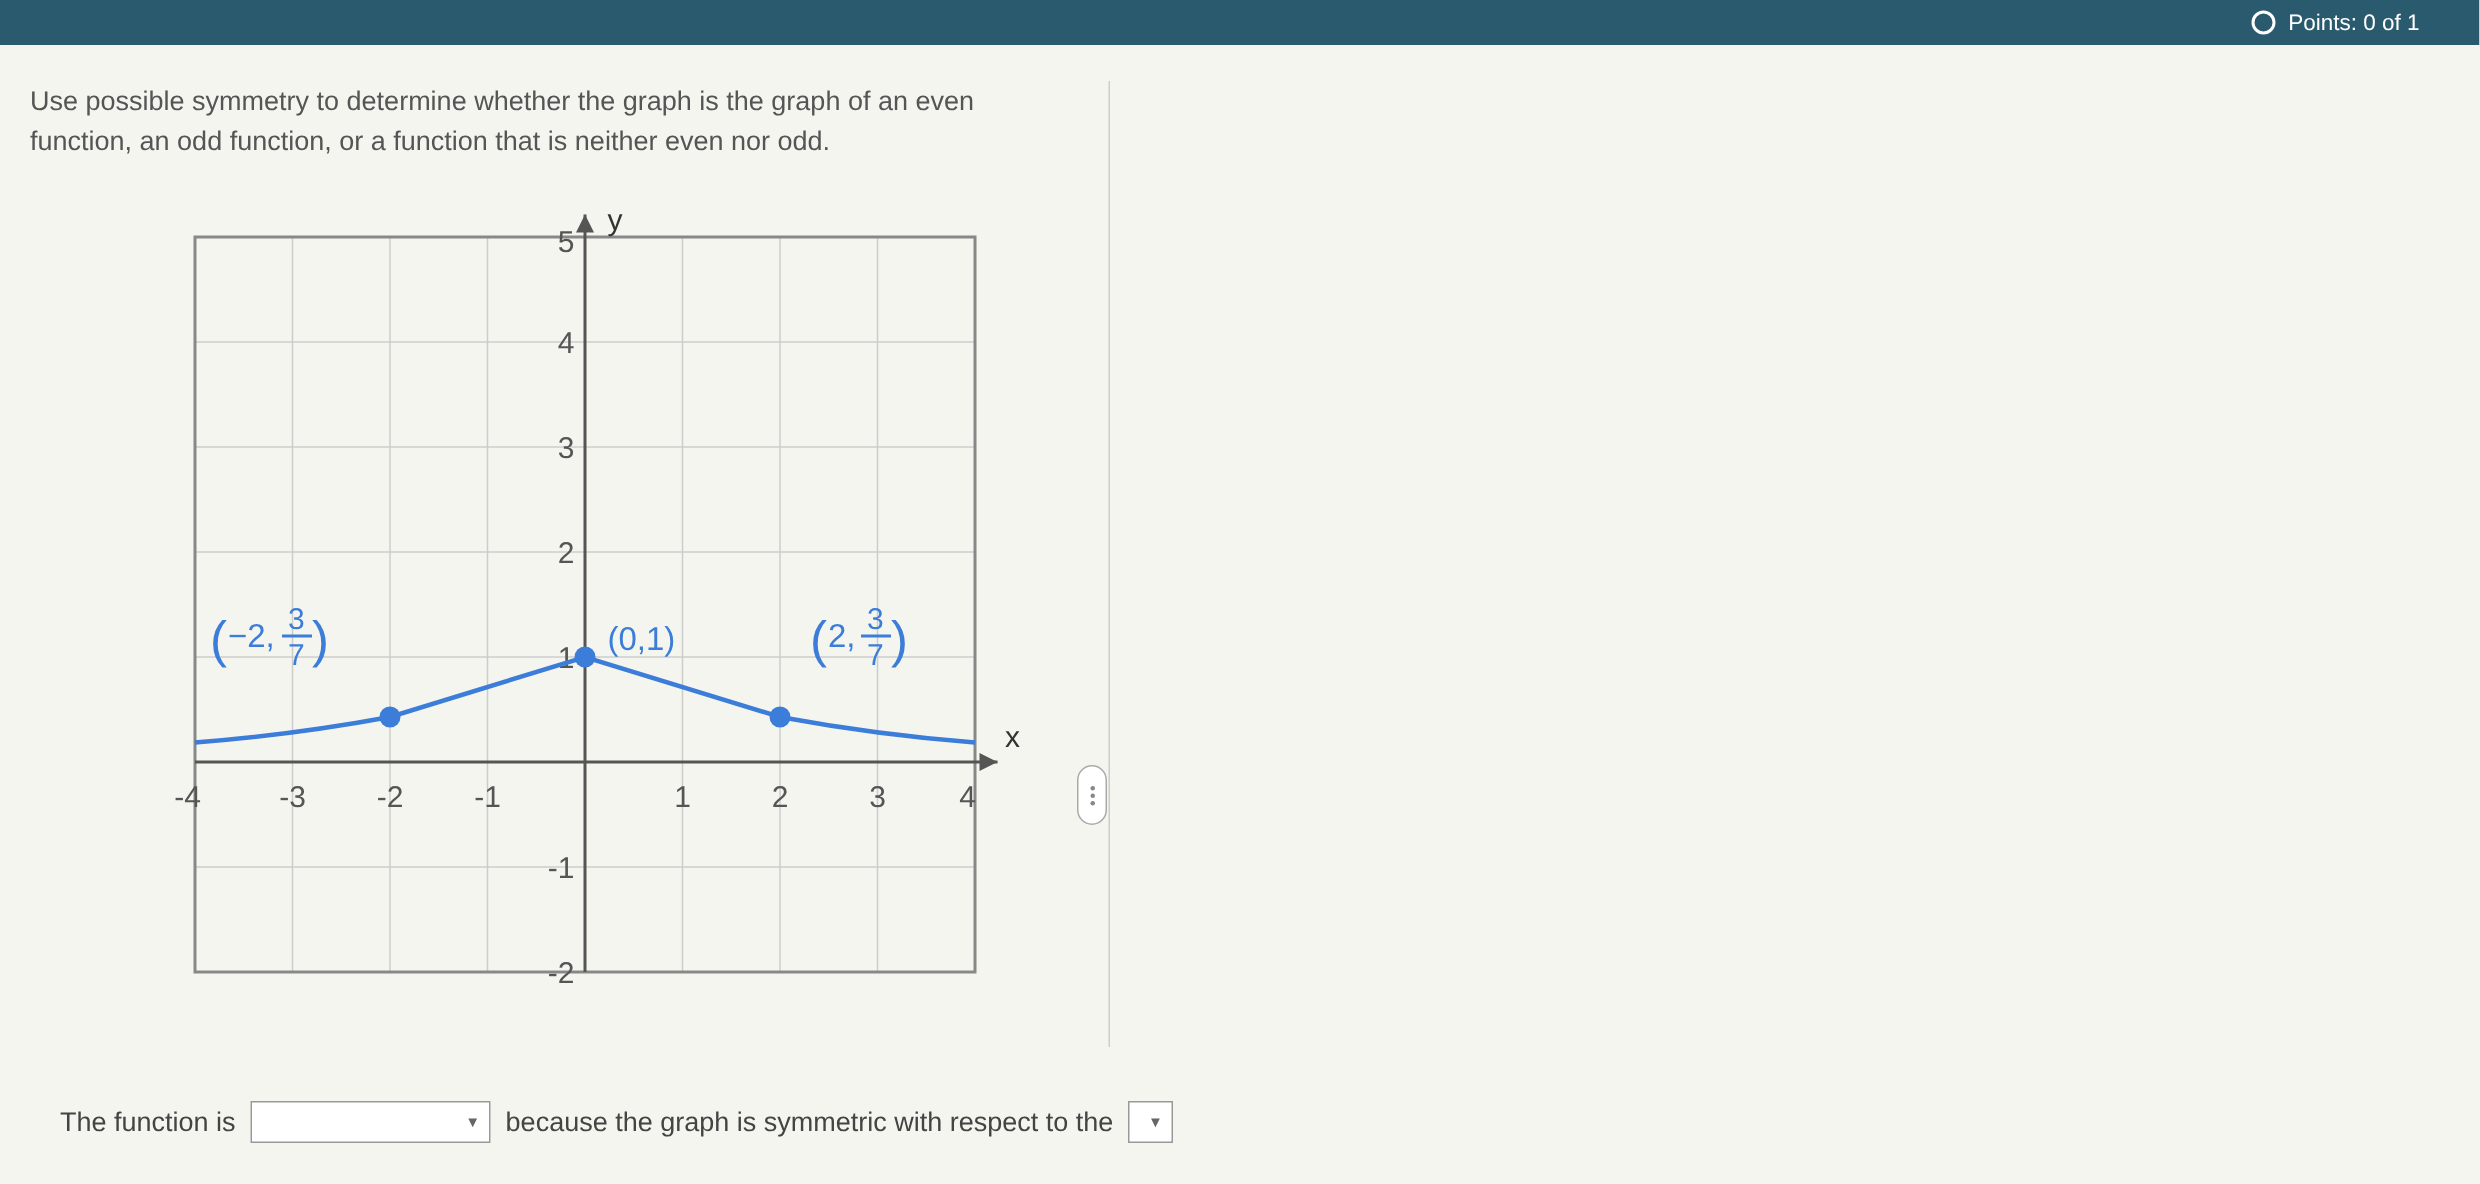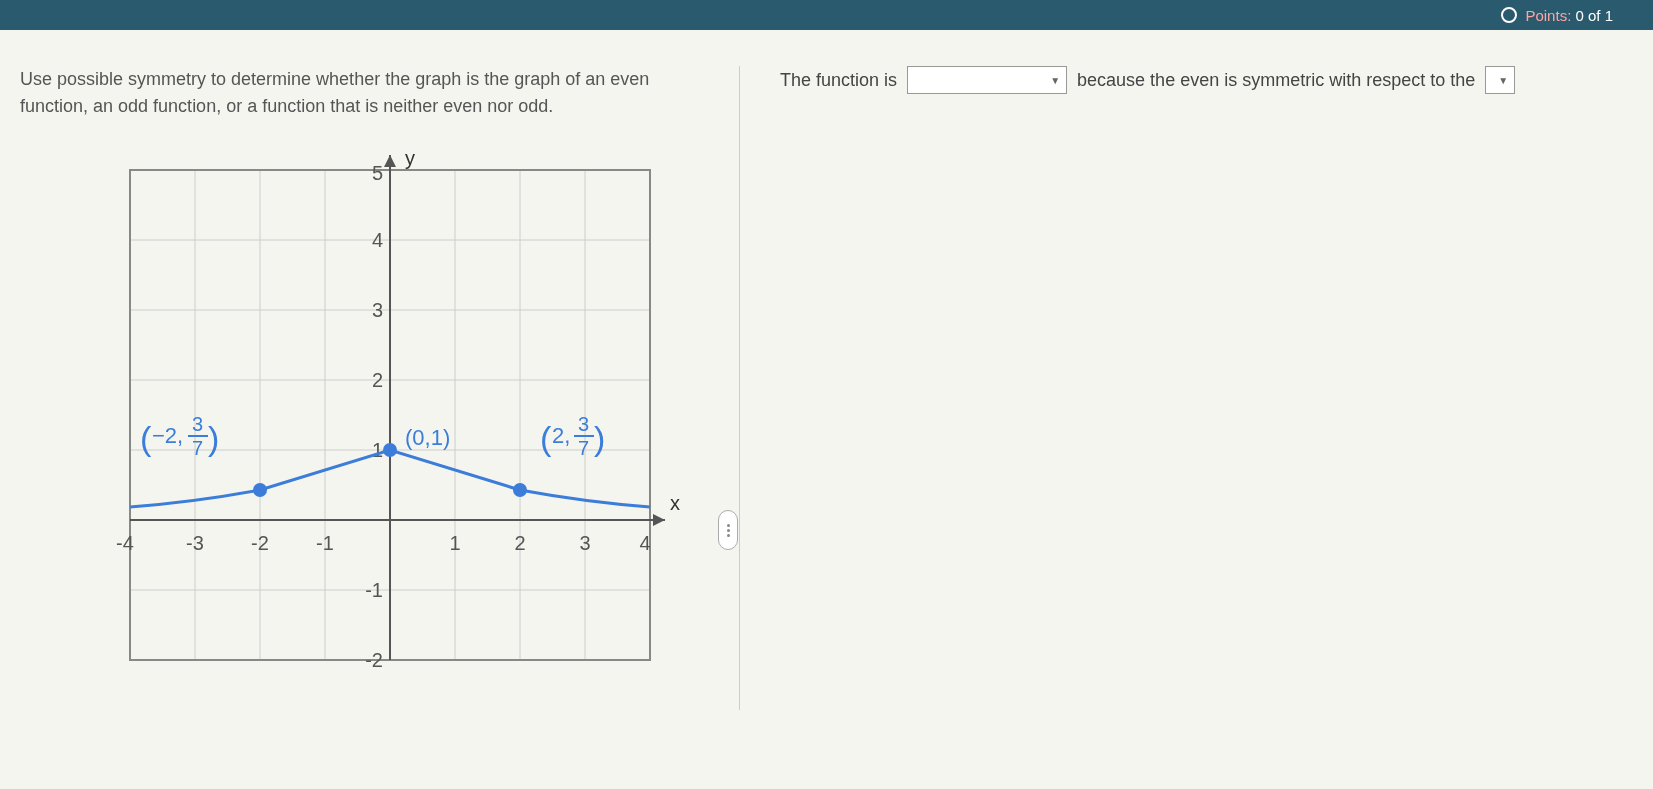--- a/index.html
+++ b/index.html
@@ -32,30 +32,31 @@
     .points-circle {
       width: 16px;
       height: 16px;
       border: 2px solid white;
       border-radius: 50%;
     }
     .points-text {
       font-size: 15px;
     }
     .points-label {
-      color: #fca5a5;
+      color: #ffffff;
     }
     .points-value {
       color: white;
       margin-top: 16px;
     }
     .content-area {
       display: flex;
-      padding: 36px 20px;
-      gap: 20px;
+      padding: 24px 20px;
+      gap: 36px;
+      flex-direction: column;
     }
     .left-panel {
       width: 720px;
       border-right: 1px solid #ccc;
       padding-right: 20px;
     }
     .right-panel {
       flex: 1;
       padding-left: 20px;
     }
@@ -224,21 +225,21 @@
       </svg>
     </div>
   </div>
 
   <div class="right-panel">
     <div class="answer-row">
       <span>The function is</span>
       <span class="dropdown">
         <span class="dropdown-arrow">▼</span>
       </span>
-      <span>because the even is symmetric with respect to the</span>
+      <span>because the graph is symmetric with respect to the</span>
       <span class="dropdown dropdown-small">
         <span class="dropdown-arrow">▼</span>
       </span>
     </div>
   </div>
 </div>
 
 <div class="divider-handle">
   <span class="divider-dot"></span>
   <span class="divider-dot"></span>

